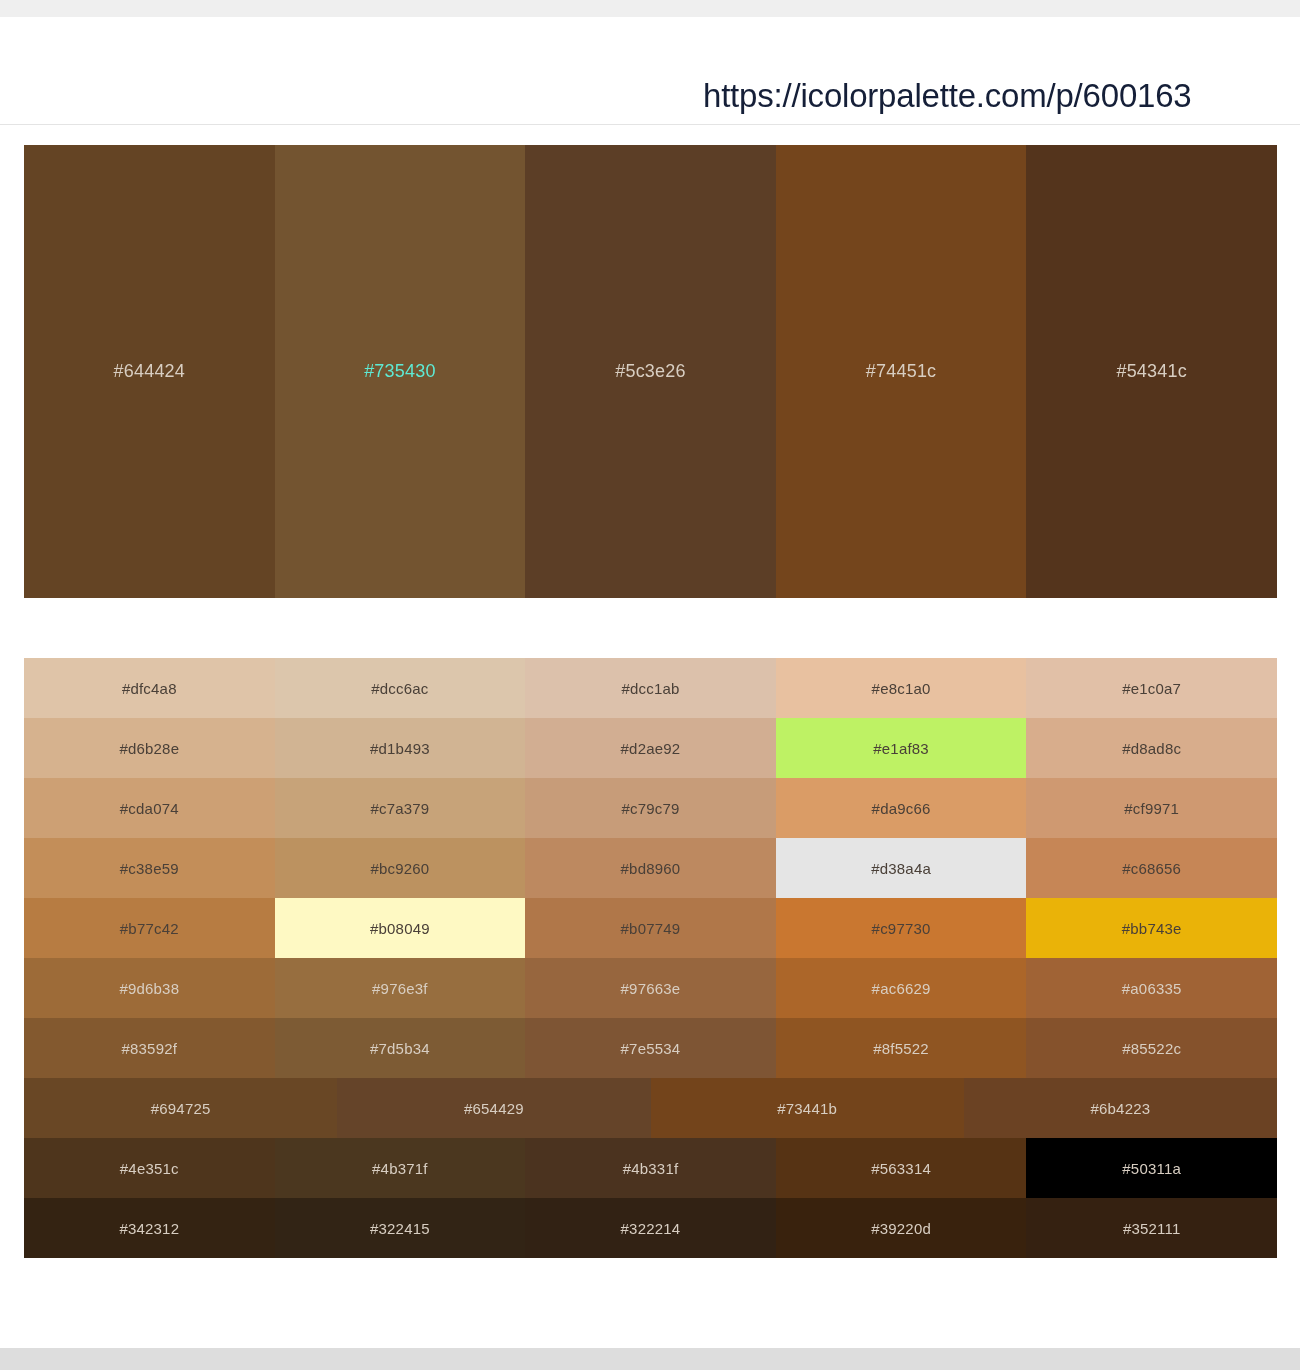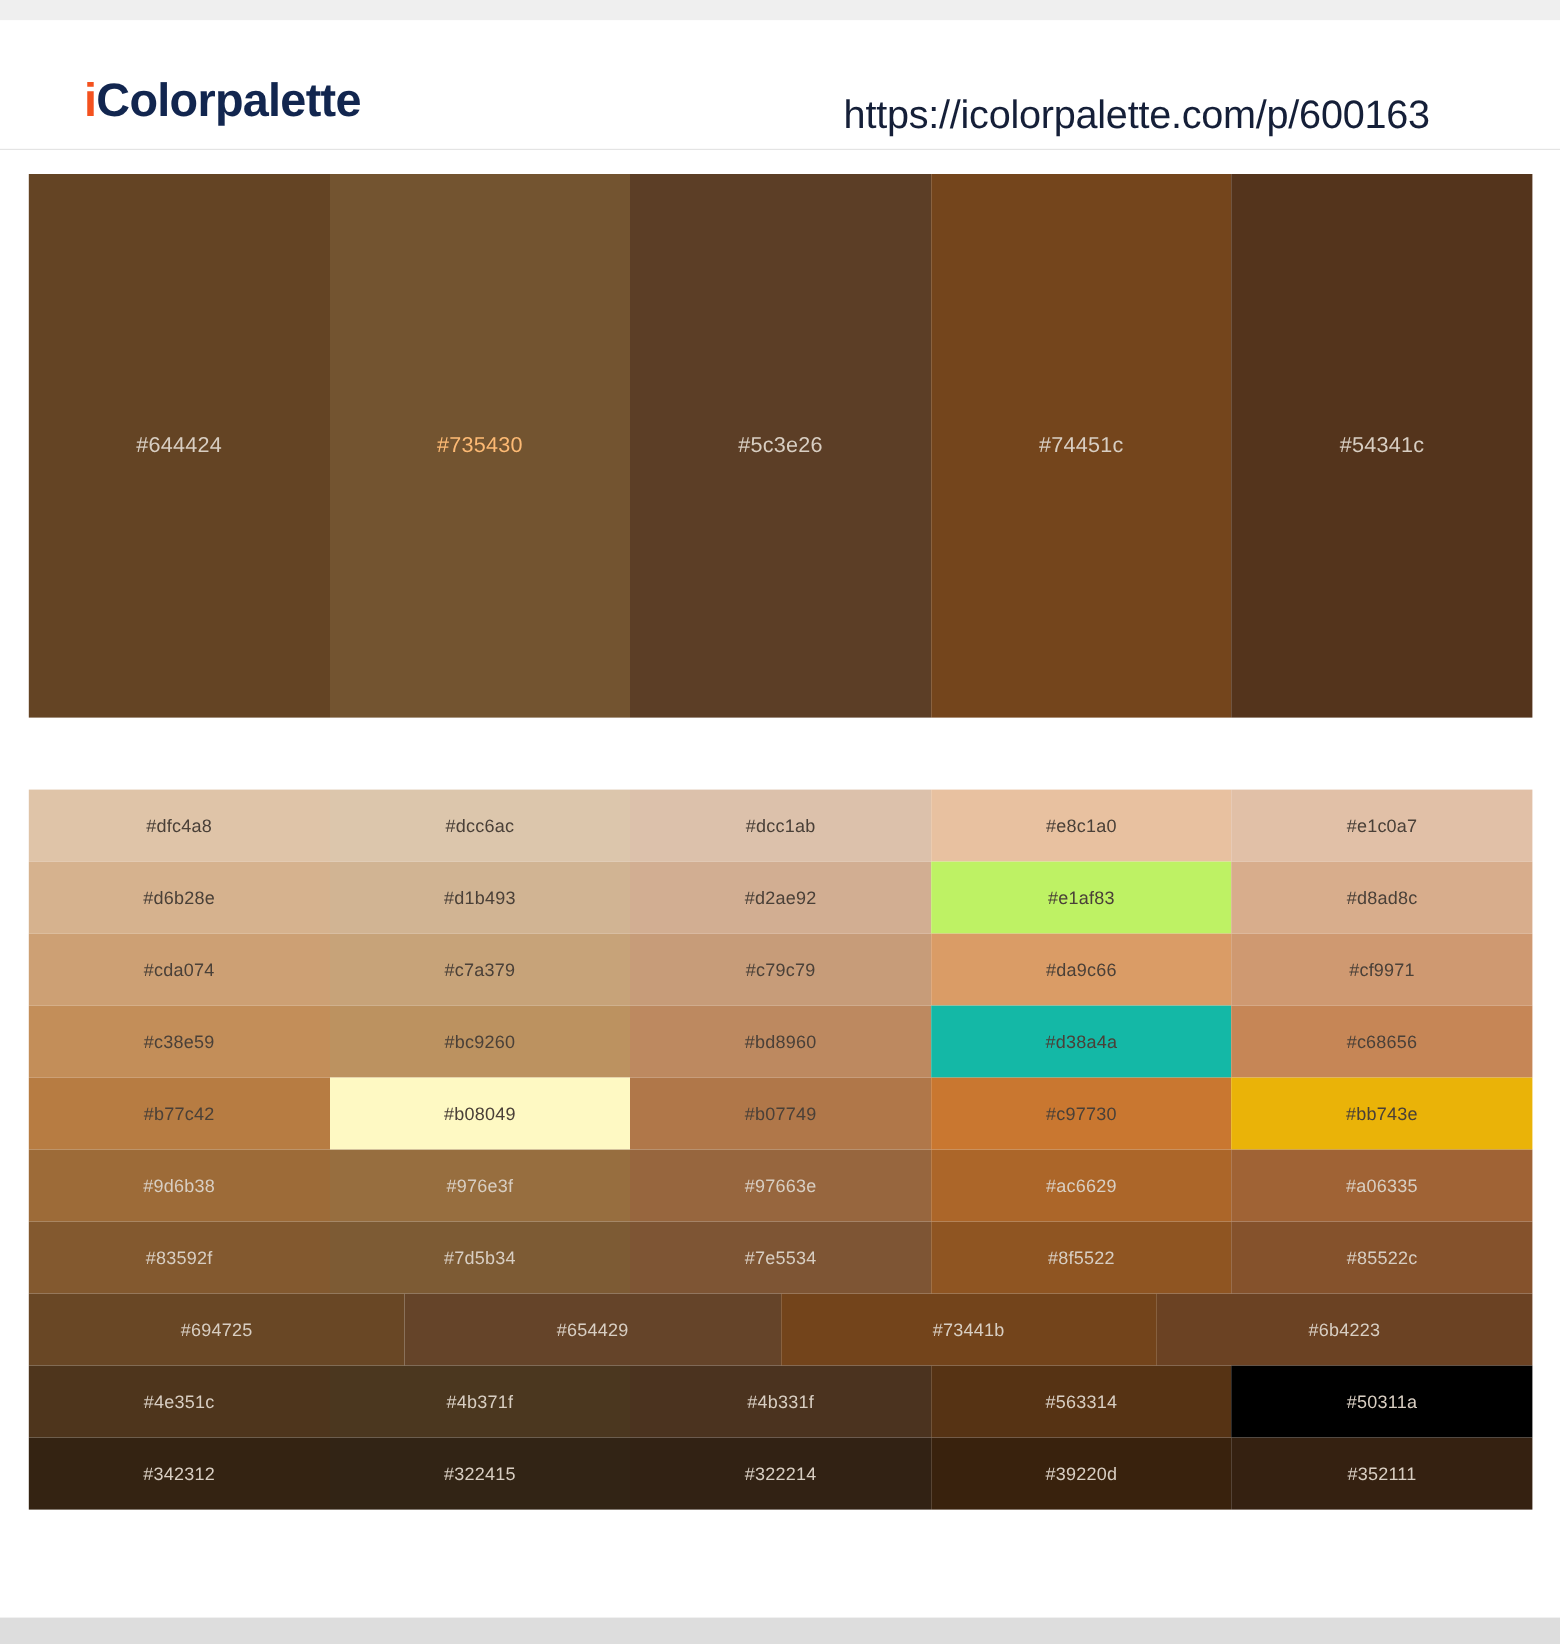--- a/index.html
+++ b/index.html
@@ -110,32 +110,29 @@
     height: 22px;
     background: #dddddd;
   }
 </style>
 </head>
 <body>
 
 <div class="top-strip"></div>
 
 <div class="header">
-  <div class="brand">
-    <span class="brand-i">i</span><span class="brand-rest">Colorpalette</span>
-  </div>
   <div class="page-url">https://icolorpalette.com/p/600163</div>
 </div>
 
 <div class="swatch-strip" id="swatch-strip">
     <div class="swatch" style="background: rgb(100, 68, 36);">
       <span class="swatch-label" style="color: rgb(216, 206, 194);">#644424</span>
     </div>
     <div class="swatch" style="background: rgb(115, 84, 48);">
-      <span class="swatch-label" style="color: #fdba74;">#735430</span>
+      <span class="swatch-label" style="color: #5eead4;">#735430</span>
     </div>
     <div class="swatch" style="background: rgb(92, 62, 38);">
       <span class="swatch-label" style="color: rgb(216, 206, 194);">#5c3e26</span>
     </div>
     <div class="swatch" style="background: rgb(116, 69, 28);">
       <span class="swatch-label" style="color: rgb(216, 206, 194);">#74451c</span>
     </div>
     <div class="swatch" style="background: rgb(84, 52, 28);">
       <span class="swatch-label" style="color: rgb(216, 206, 194);">#54341c</span>
     </div>
@@ -196,21 +193,21 @@
     <div class="shade-row">
       <div class="shade-cell" style="background: rgb(195, 142, 89);">
         <span class="shade-label dark">#c38e59</span>
       </div>
       <div class="shade-cell" style="background: rgb(188, 146, 96);">
         <span class="shade-label dark">#bc9260</span>
       </div>
       <div class="shade-cell" style="background: rgb(189, 137, 96);">
         <span class="shade-label dark">#bd8960</span>
       </div>
-      <div class="shade-cell" style="background: #14b8a6;">
+      <div class="shade-cell" style="background: #e5e5e5;">
         <span class="shade-label dark">#d38a4a</span>
       </div>
       <div class="shade-cell" style="background: rgb(198, 134, 86);">
         <span class="shade-label dark">#c68656</span>
       </div>
     </div>
     <div class="shade-row">
       <div class="shade-cell" style="background: rgb(183, 124, 66);">
         <span class="shade-label dark">#b77c42</span>
       </div>

